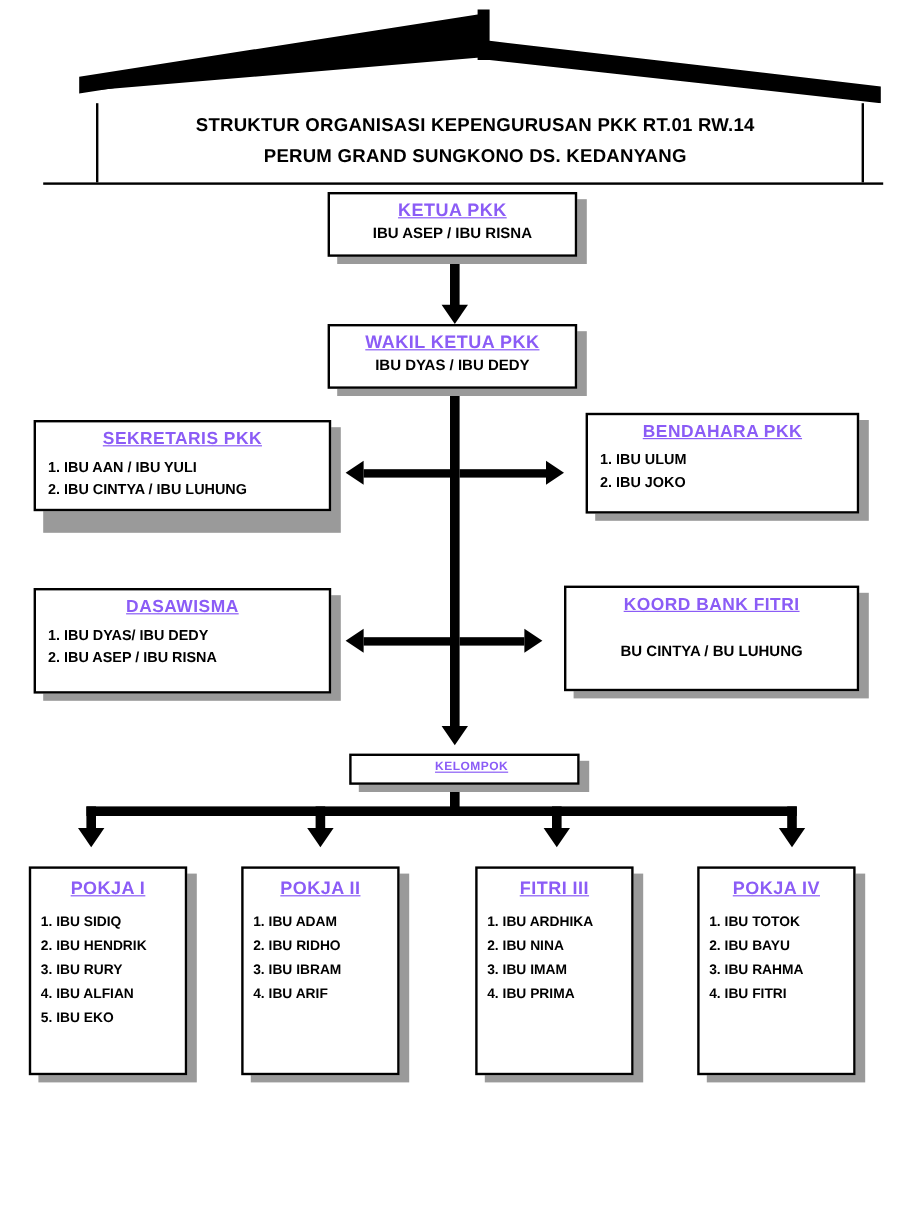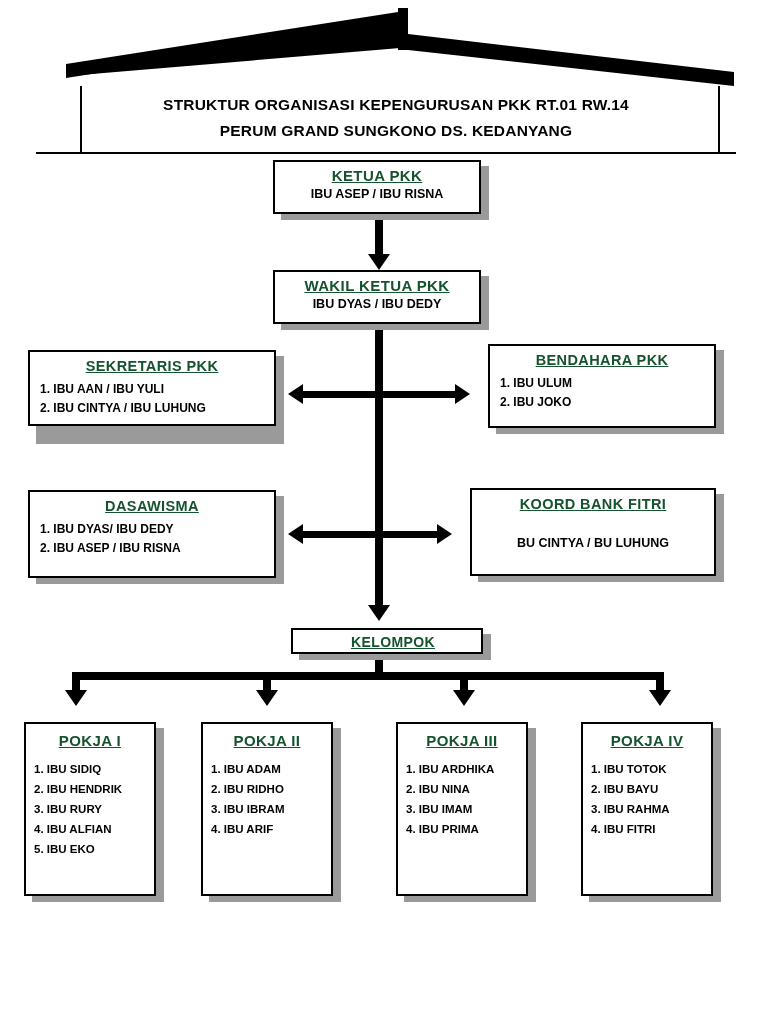--- a/index.html
+++ b/index.html
@@ -20,41 +20,41 @@
     line-height:26px;letter-spacing:.2px;
   }
   .hdr-rule{position:absolute;left:36px;top:152px;width:700px;height:2px;background:#000;}
   .hdr-tick-l{position:absolute;left:80px;top:86px;width:2px;height:66px;background:#000;}
   .hdr-tick-r{position:absolute;left:718px;top:86px;width:2px;height:66px;background:#000;}
 
   
   .box{position:absolute;box-sizing:border-box;background:#fff;border:2px solid #000;z-index:5;}
   .shadow{position:absolute;background:#9a9a9a;z-index:4;}
   .box .title{
-    font-weight:bold;text-align:center;color:#14532d;
+    font-weight:bold;text-align:center;color:#8b5cf6;
     text-decoration:underline;letter-spacing:.4px;
   }
   .box .lines{color:#000;font-weight:bold;}
   .box .lines div{white-space:nowrap;}
 
   
   .vline{position:absolute;background:#000;z-index:3;}
   .hline{position:absolute;background:#000;z-index:3;}
   .arrow-down{position:absolute;width:0;height:0;border-left:11px solid transparent;border-right:11px solid transparent;border-top:16px solid #000;z-index:3;}
   .arrow-left{position:absolute;width:0;height:0;border-top:10px solid transparent;border-bottom:10px solid transparent;border-right:15px solid #000;z-index:3;}
   .arrow-right{position:absolute;width:0;height:0;border-top:10px solid transparent;border-bottom:10px solid transparent;border-left:15px solid #000;z-index:3;}
 
   
   .t-ketua{font-size:15px;padding-top:5px;}
   .l-ketua{font-size:12.5px;text-align:center;padding-top:3px;}
   .t-wakil{font-size:15px;padding-top:5px;}
   .l-wakil{font-size:12.5px;text-align:center;padding-top:3px;}
   .t-mid{font-size:14.5px;padding-top:6px;}
   .l-mid{font-size:12px;padding:6px 0 0 10px;line-height:19px;}
-  .t-kel{font-size:14px;padding-top:4px;padding-left:12px;}
+  .t-kel{font-size:10px;padding-top:4px;padding-left:12px;}
   .t-pokja{font-size:15px;padding-top:8px;letter-spacing:2px;}
   .l-pokja{font-size:11.5px;padding:10px 0 0 8px;line-height:20px;}
 </style>
 </head>
 <body>
 
 <div class="canvas">
 
   <svg class="roof" viewBox="0 0 680 80" xmlns="http://www.w3.org/2000/svg">
     <path d="M6,72 L6,58 L338,6 L338,2 L348,2 L348,28 L674,66 L674,80 L348,44 L338,44 L338,20 L6,72 Z" fill="#000000"></path>
@@ -169,21 +169,21 @@
     <div class="lines l-pokja">
       <div>1. IBU ADAM</div>
       <div>2. IBU RIDHO</div>
       <div>3. IBU IBRAM</div>
       <div>4. IBU ARIF</div>
     </div>
   </div>
 
   <div class="shadow" style="left:404px;top:728px;width:132px;height:174px;"></div>
   <div class="box" style="left:396px;top:722px;width:132px;height:174px;">
-    <div class="title t-pokja">POKJA III</div>
+    <div class="title t-pokja">FITRI III</div>
     <div class="lines l-pokja">
       <div>1. IBU ARDHIKA</div>
       <div>2. IBU NINA</div>
       <div>3. IBU IMAM</div>
       <div>4. IBU PRIMA</div>
     </div>
   </div>
 
   <div class="shadow" style="left:589px;top:728px;width:132px;height:174px;"></div>
   <div class="box" style="left:581px;top:722px;width:132px;height:174px;">

